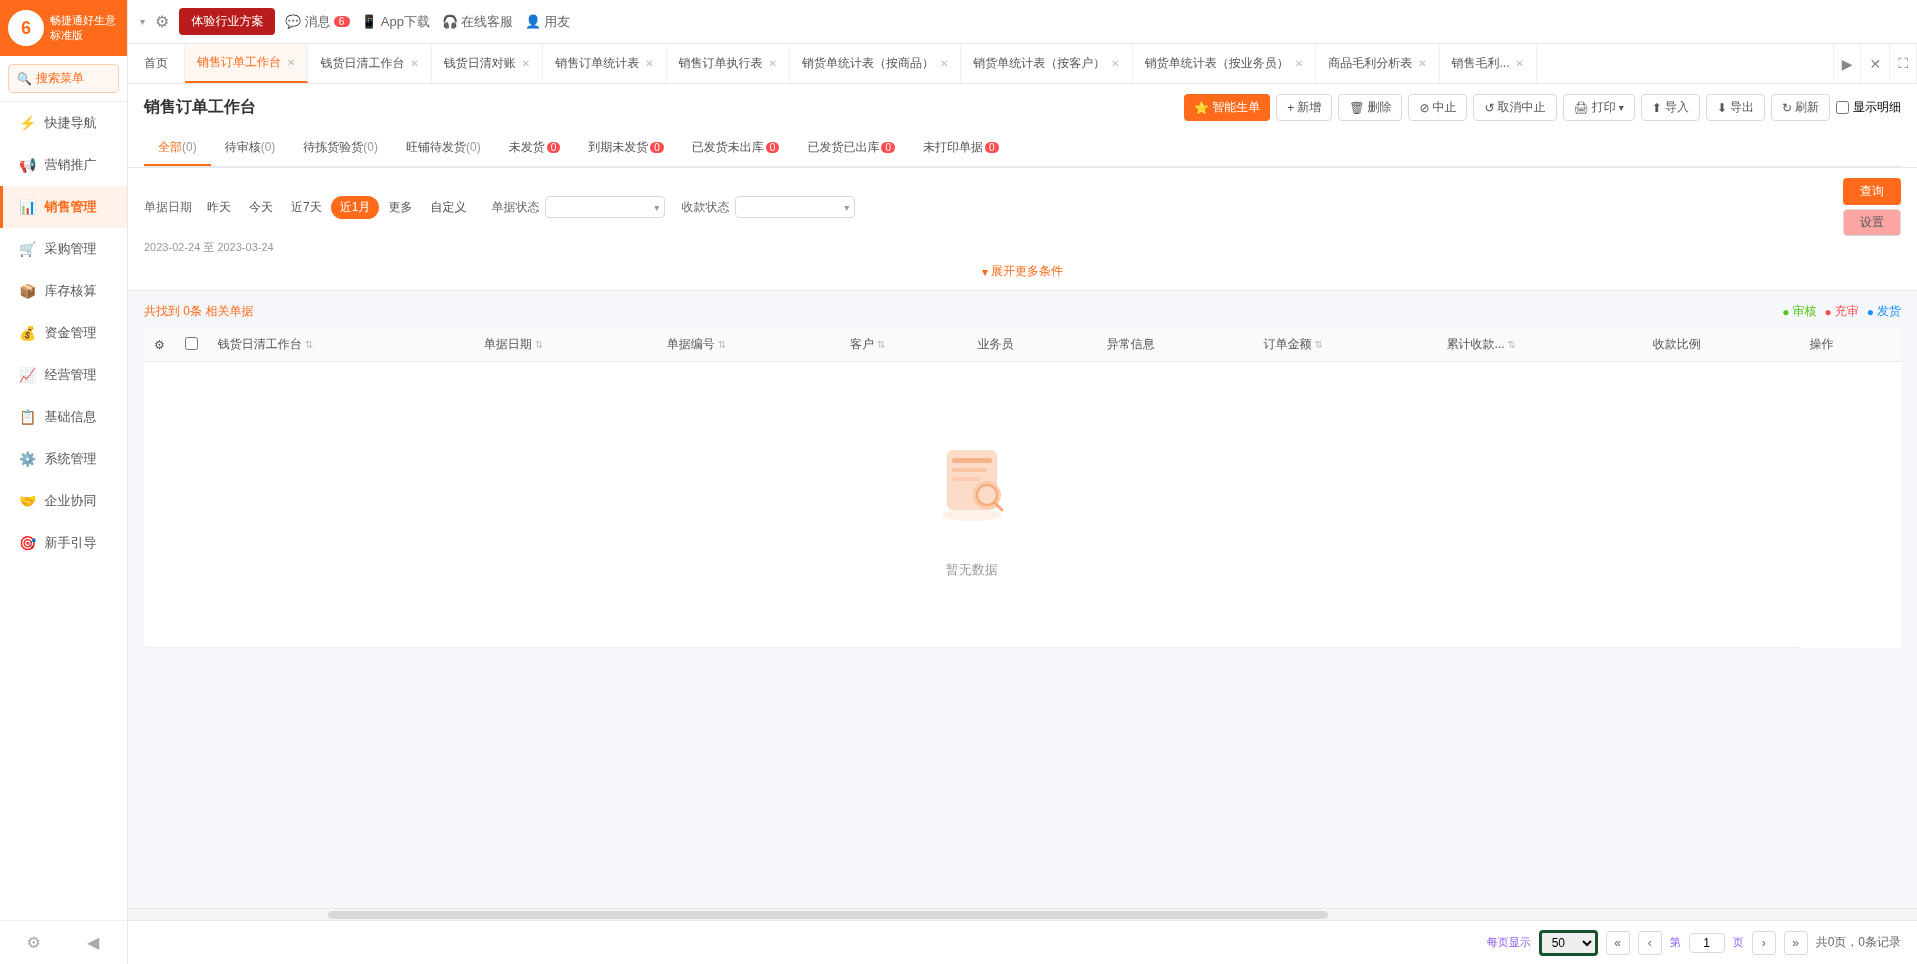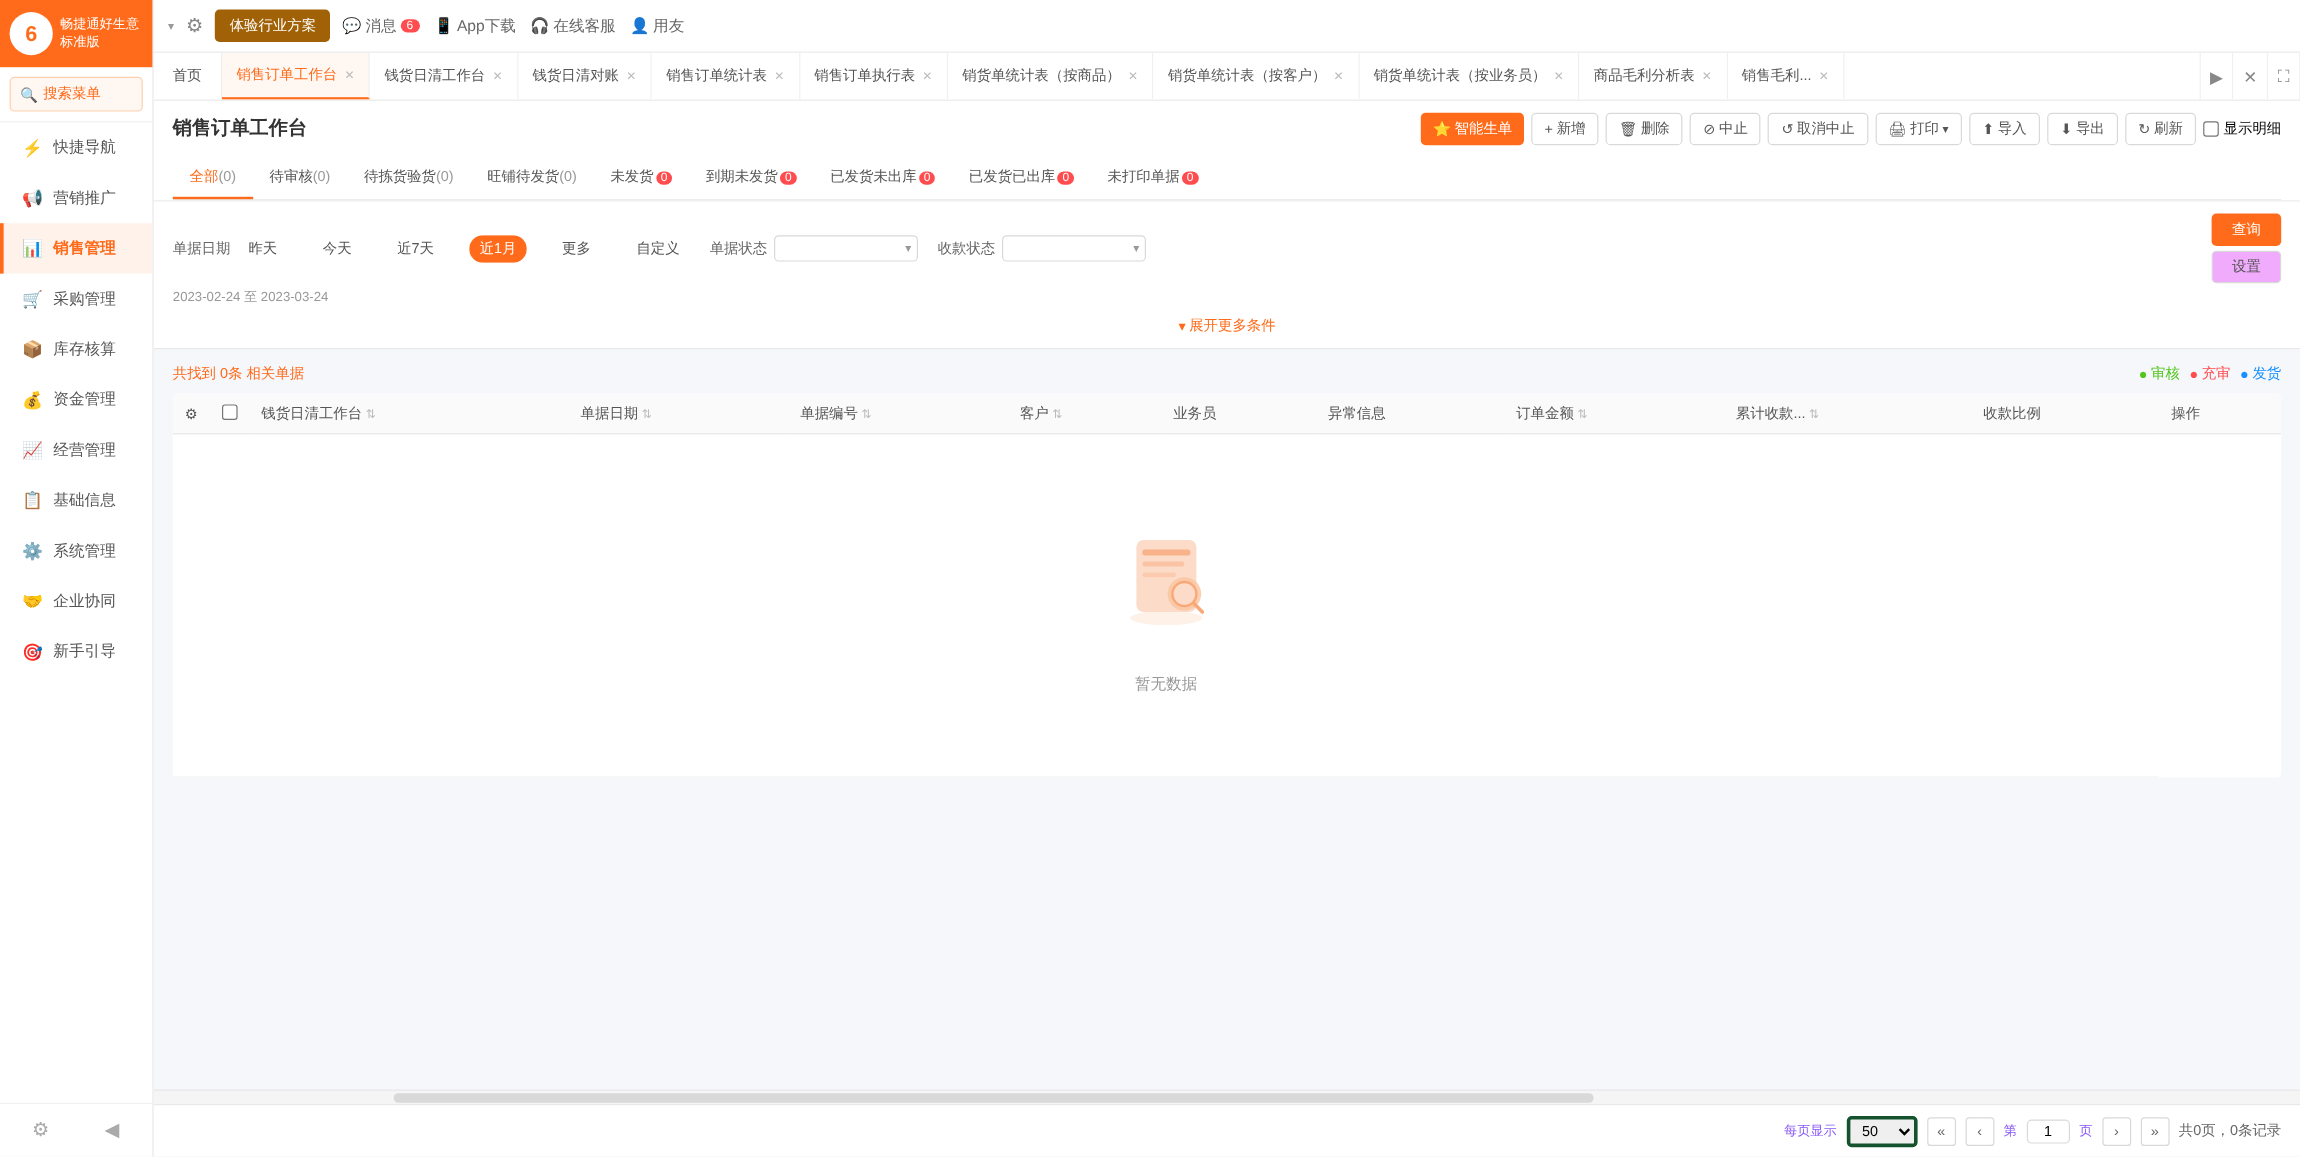--- a/index.html
+++ b/index.html
@@ -18,21 +18,21 @@
     .sidebar-bottom { margin-top: auto; padding: 8px; display: flex; gap: 8px; border-top: 1px solid #f0f0f0; }
     .sidebar-bottom-btn { flex: 1; background: none; border: none; cursor: pointer; color: #aaa; font-size: 16px; padding: 4px; }
 
     
     .main { flex: 1; display: flex; flex-direction: column; overflow: hidden; }
 
     
     .top-header { height: 44px; background: #fff; border-bottom: 1px solid #e8e8e8; display: flex; align-items: center; padding: 0 12px; gap: 10px; }
     .system-title { font-size: 13px; color: #333; flex: 1; }
     .header-actions { display: flex; align-items: center; gap: 12px; }
-    .btn-industry { background: #a16207; color: #fff; border: none; border-radius: 4px; padding: 5px 12px; cursor: pointer; font-size: 12px; }
+    .btn-industry { background: #b91c1c; color: #fff; border: none; border-radius: 4px; padding: 5px 12px; cursor: pointer; font-size: 12px; }
     .header-icon-btn { background: none; border: none; cursor: pointer; color: #666; font-size: 13px; display: flex; align-items: center; gap: 3px; }
     .badge { background: #ff4d4f; color: #fff; border-radius: 8px; padding: 0 4px; font-size: 10px; min-width: 16px; text-align: center; }
     .gear-icon { font-size: 16px; color: #888; cursor: pointer; }
 
     
     .tab-bar { height: 40px; background: #fff; border-bottom: 1px solid #e8e8e8; display: flex; align-items: center; overflow: hidden; }
     .tab-item { padding: 0 12px; height: 100%; display: flex; align-items: center; gap: 4px; cursor: pointer; color: #555; font-size: 12px; white-space: nowrap; border-right: 1px solid #f0f0f0; position: relative; flex-shrink: 0; }
     .tab-item.active { color: #ff6b1a; background: #fff7f2; border-bottom: 2px solid #ff6b1a; }
     .tab-item .tab-close { color: #bbb; font-size: 10px; margin-left: 2px; }
     .tab-home { padding: 0 16px; font-size: 12px; color: #555; height: 100%; display: flex; align-items: center; cursor: pointer; border-right: 1px solid #f0f0f0; }
@@ -53,27 +53,27 @@
     .sub-tab { padding: 8px 14px; cursor: pointer; color: #555; font-size: 12px; border-bottom: 2px solid transparent; white-space: nowrap; }
     .sub-tab.active { color: #ff6b1a; border-bottom-color: #ff6b1a; }
     .sub-tab .count-badge { background: #ff4d4f; color: #fff; border-radius: 8px; padding: 0 4px; font-size: 10px; margin-left: 2px; }
     .sub-tab .count-zero { color: #999; }
 
     
     .filter-area { background: #fff; padding: 10px 16px; border-bottom: 1px solid #e8e8e8; }
     .filter-row { display: flex; align-items: center; gap: 16px; flex-wrap: wrap; }
     .filter-item { display: flex; align-items: center; gap: 6px; }
     .filter-label { color: #666; font-size: 12px; white-space: nowrap; }
-    .filter-quick-btns { display: flex; gap: 20px; }
+    .filter-quick-btns { display: flex; gap: 0; }
     .filter-quick-btn { padding: 2px 8px; border-radius: 3px; cursor: pointer; font-size: 12px; color: #555; border: 1px solid transparent; }
     .filter-quick-btn.active { background: #ff6b1a; color: #fff; border-radius: 12px; }
     .filter-select { border: 1px solid #d9d9d9; border-radius: 4px; padding: 3px 24px 3px 8px; font-size: 12px; color: #555; background: #fff; cursor: pointer; min-width: 120px; appearance: none; }
     .filter-expand { color: #ff6b1a; cursor: pointer; font-size: 12px; display: flex; align-items: center; gap: 3px; }
     .btn-query { background: #ff6b1a; color: #fff; border: none; border-radius: 4px; padding: 5px 16px; cursor: pointer; font-size: 12px; }
-    .btn-setting { background: #f0abfc; border: 1px solid #d9d9d9; border-radius: 4px; padding: 4px 16px; cursor: pointer; font-size: 12px; color: #555; }
+    .btn-setting { background: #fca5a5; border: 1px solid #d9d9d9; border-radius: 4px; padding: 4px 16px; cursor: pointer; font-size: 12px; color: #555; }
 
     
     .table-area { flex: 1; padding: 12px 16px; overflow: auto; }
     .table-summary { display: flex; align-items: center; justify-content: space-between; margin-bottom: 8px; }
     .table-summary-text { font-size: 12px; color: #666; }
     .table-summary-text span { color: #ff6b1a; }
     .table-action-btns { display: flex; gap: 8px; }
     .btn-table-action { background: none; border: none; cursor: pointer; font-size: 12px; color: #555; display: flex; align-items: center; gap: 3px; }
     .btn-shenhe { color: #52c41a; }
     .btn-chehui { color: #ff4d4f; }

